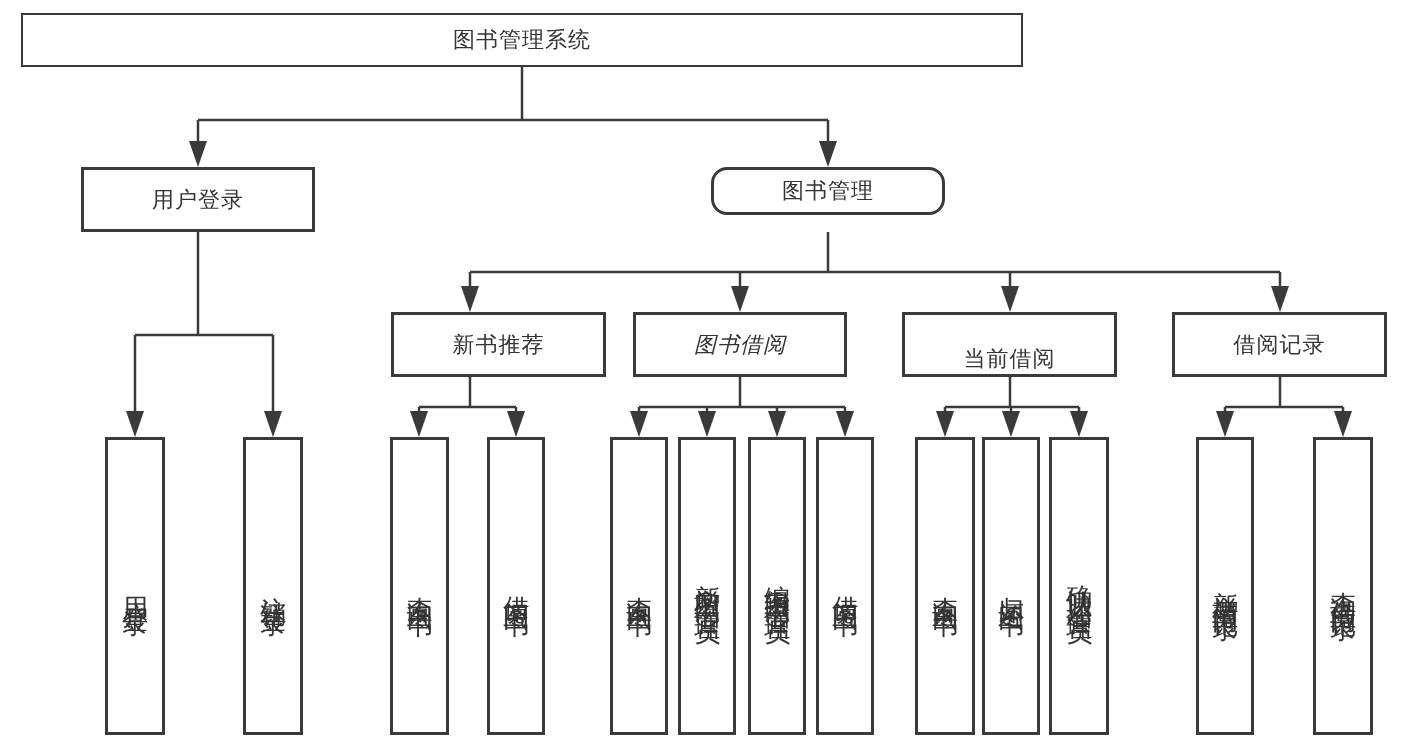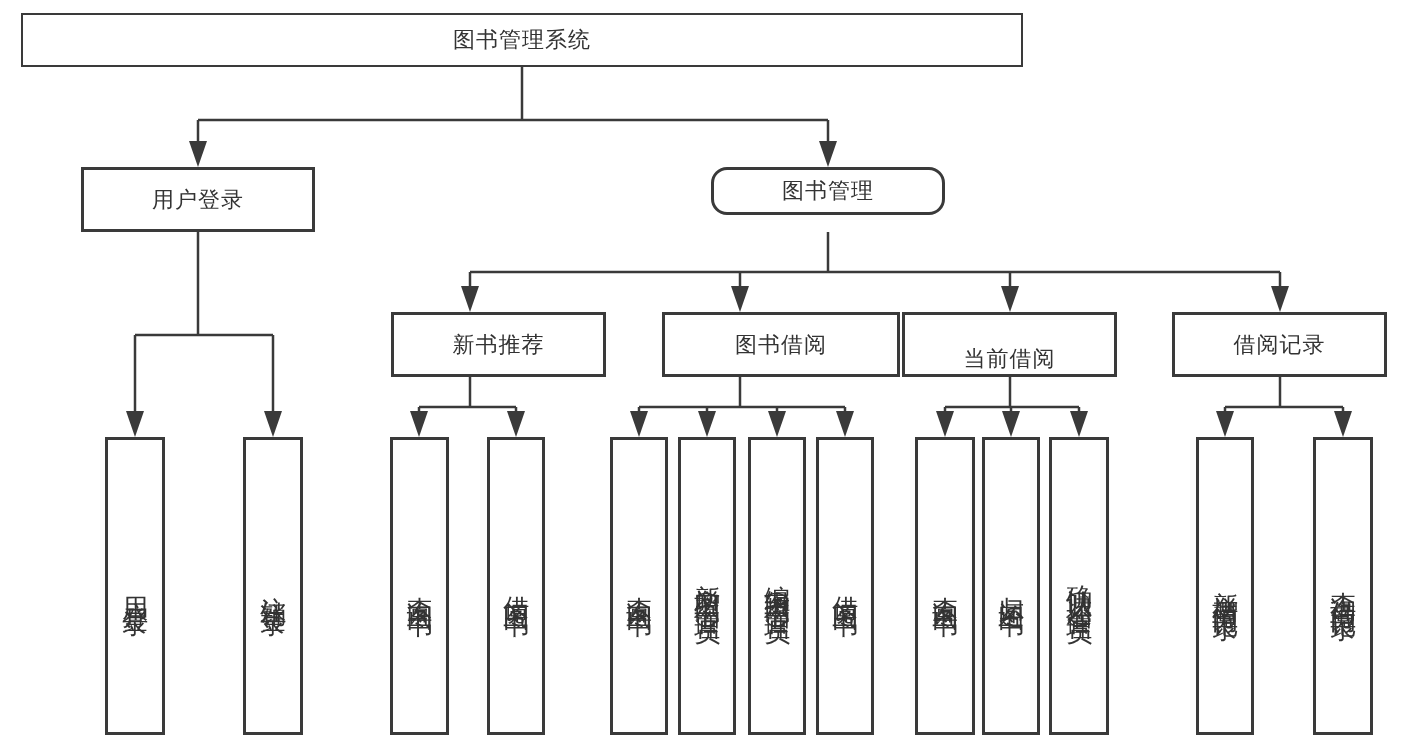--- a/index.html
+++ b/index.html
@@ -144,21 +144,21 @@
   <div class="node branch-node" style="left:81px; top:167px; width:234px; height:65px;">
     <span>用户登录</span>
   </div>
   <div class="node branch-node" style="left:711px; top:167px; width:234px; height:48px;border-radius:16px;">
     <span>图书管理</span>
   </div>
 
   <div class="node branch-node" style="left:363px; top:312px; width:215px; height:65px;margin-left:28px;">
     <span>新书推荐</span>
   </div>
-  <div class="node branch-node" style="left:662px; top:312px; width:238px; height:65px;">
+  <div class="node branch-node" style="left:633px; top:312px; width:214px; height:65px;font-style:italic;">
     <span>图书借阅</span>
   </div>
   <div class="node branch-node" style="left:902px; top:312px; width:215px; height:65px;align-items:flex-end;">
     <span>当前借阅</span>
   </div>
   <div class="node branch-node" style="left:1172px; top:312px; width:215px; height:65px;align-items:center;">
     <span>借阅记录</span>
   </div>
 
   <div class="node leaf-node" style="left:105px; top:437px; width:60px; height:298px;">

